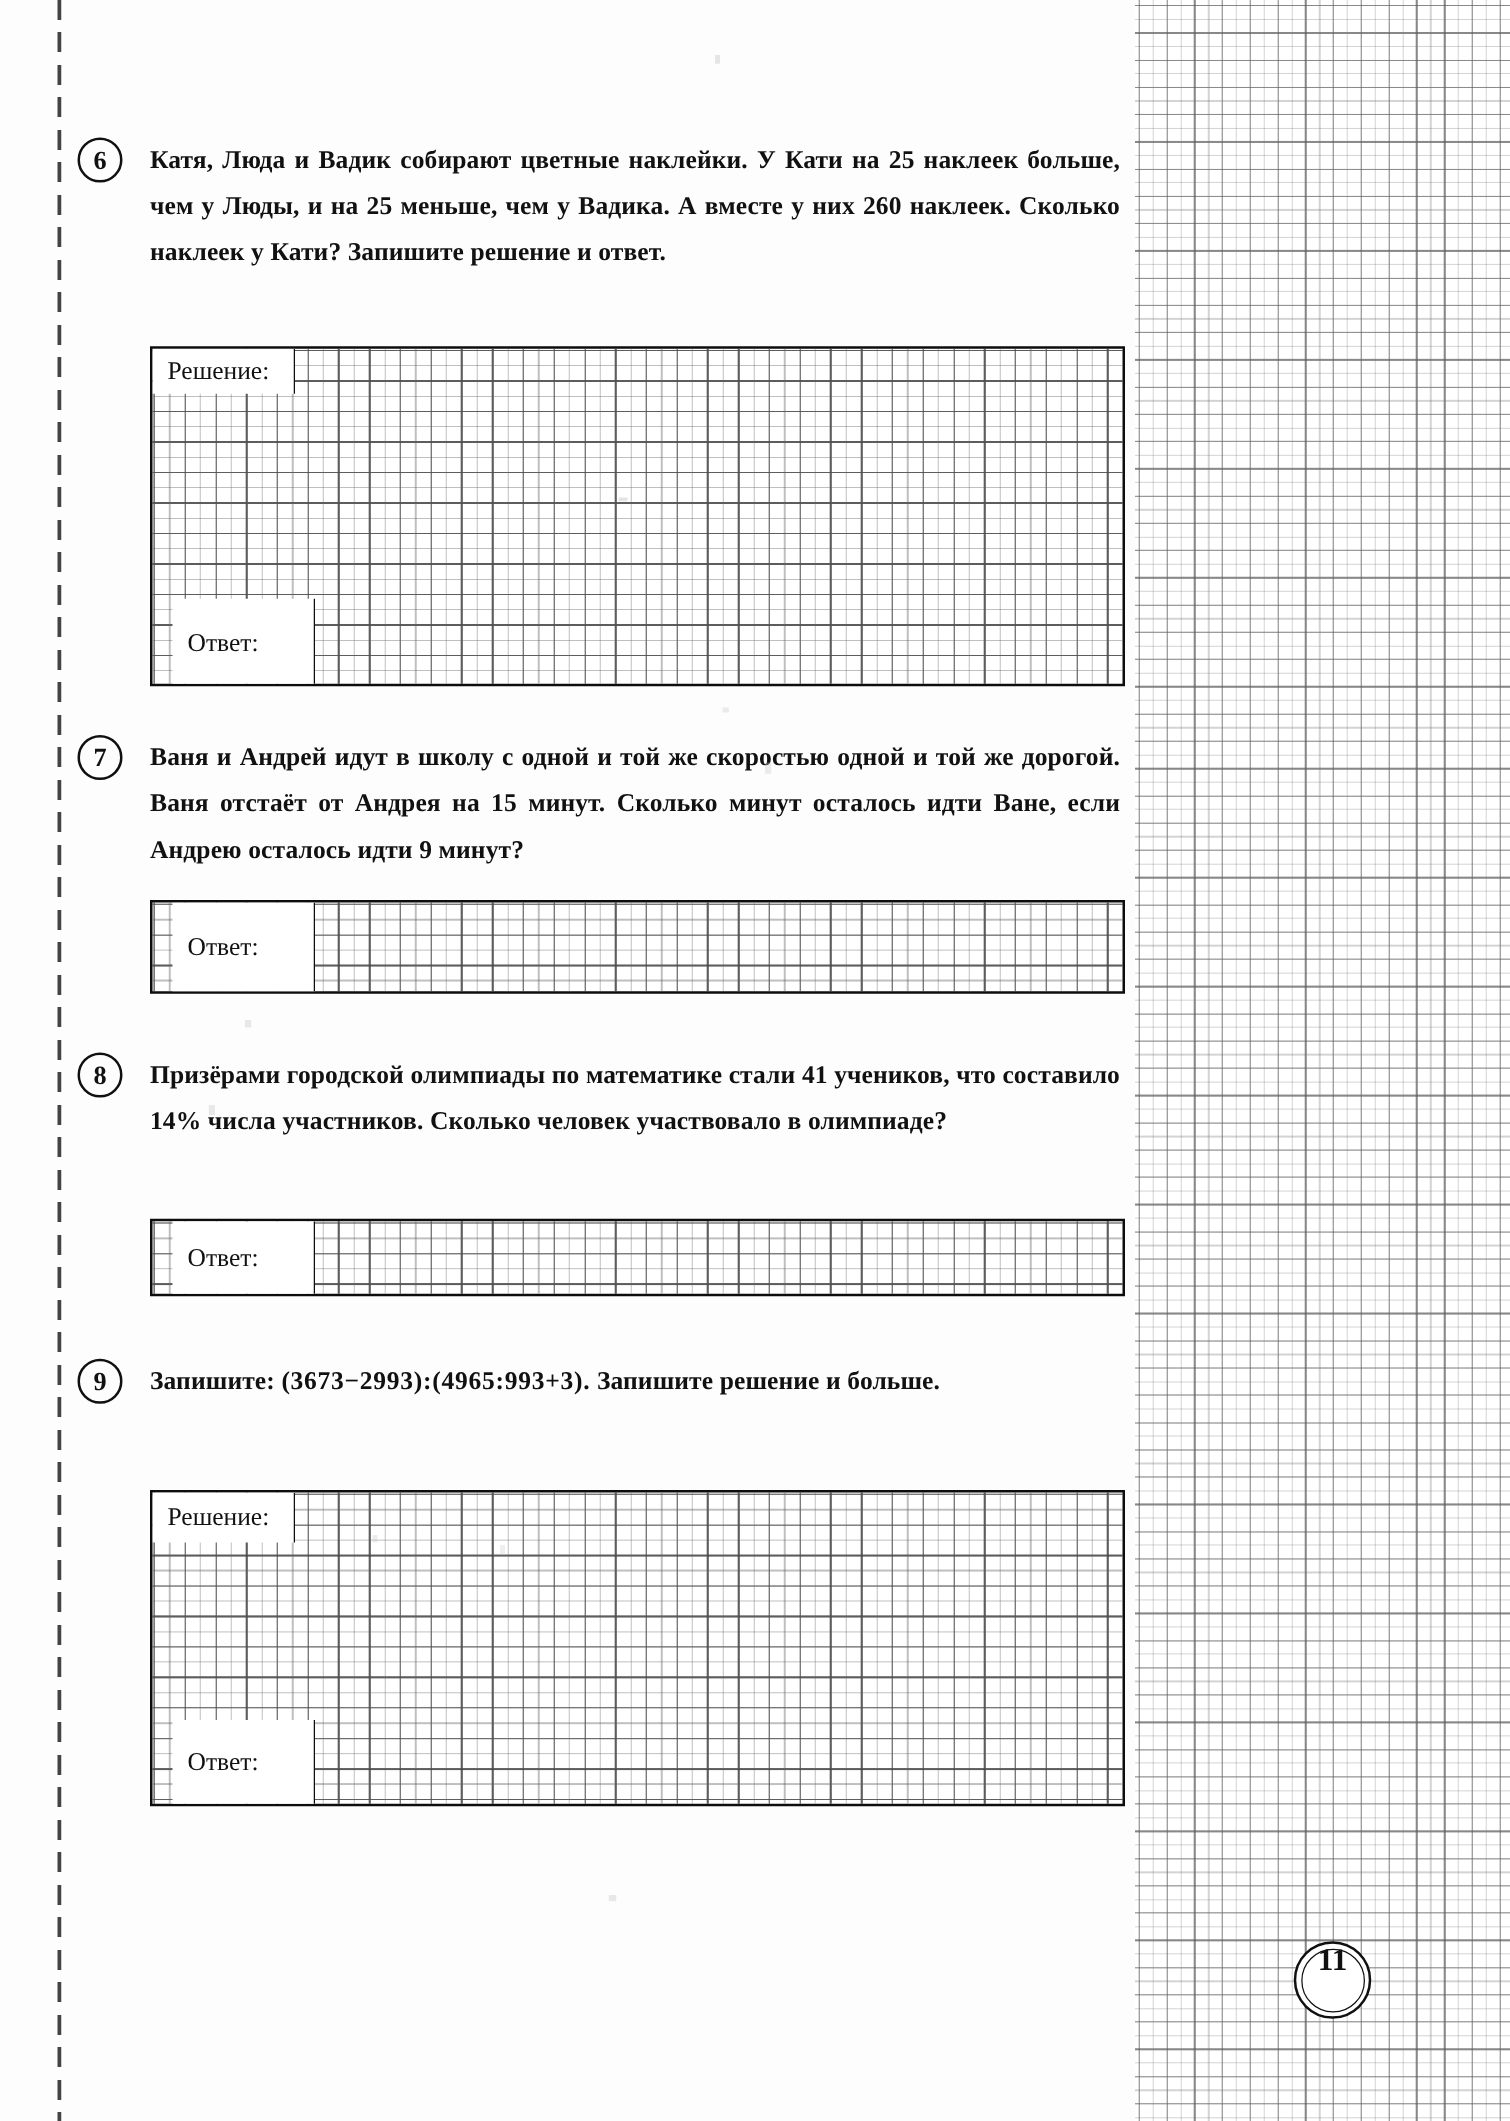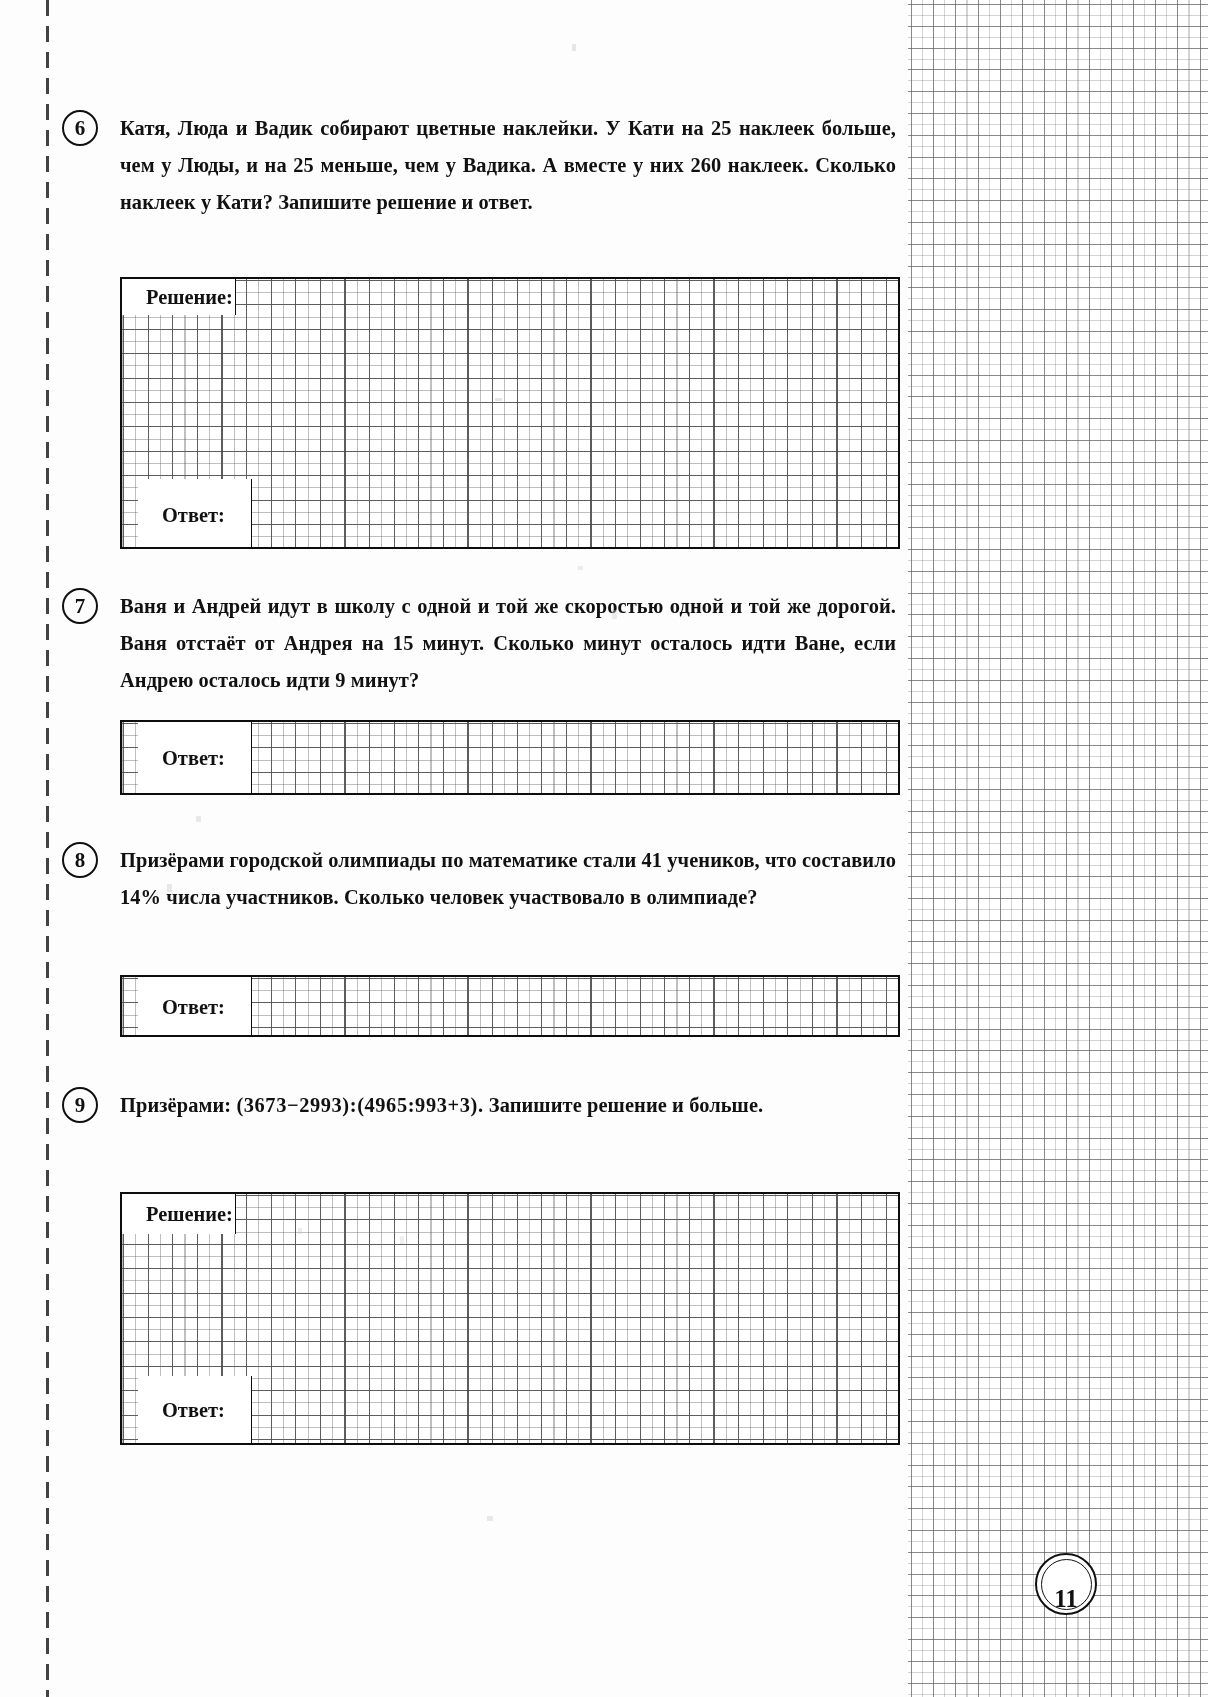--- a/index.html
+++ b/index.html
@@ -134,45 +134,45 @@
       repeating-linear-gradient(to right,  rgba(95,95,95,.40) 0px, rgba(95,95,95,.40) 1px, rgba(0,0,0,0) 1px, rgba(0,0,0,0) 12.3px),
       repeating-linear-gradient(to bottom, rgba(95,95,95,.40) 0px, rgba(95,95,95,.40) 1px, rgba(0,0,0,0) 1px, rgba(0,0,0,0) 12.2px);
     background-position: 1px 1px, 1px 1px;
     pointer-events: none;
   }
 
   .field-label {
     position: absolute;
     background: #ffffff;
     font-size: 20.4px;
-    font-weight: 700;
+    font-weight: 400;
     line-height: 1;
     display: flex;
     align-items: center;
-    padding-left: 24px;
+    padding-left: 12px;
     box-sizing: border-box;
     z-index: 3;
     border-right: 1.6px solid #0d0d0d;
   }
   .field-label.solution { left: 0; top: 0; }
   .field-label.answer   { left: 16px; }
 
   
   .page-number {
     position: absolute;
     left: 1035px;
     top: 1553px;
     width: 62px;
     height: 62px;
     border-radius: 50%;
     border: 2.4px solid #101010;
     box-sizing: border-box;
     background: #ffffff;
     display: flex;
-    align-items: flex-end;
+    align-items: flex-start;
     justify-content: center;
     font-size: 25px;
     font-weight: 600;
     z-index: 6;
   }
   .page-number::before {
     content: "";
     position: absolute;
     left: 3.5px; top: 3.5px; right: 3.5px; bottom: 3.5px;
     border-radius: 50%;
@@ -224,21 +224,21 @@
     <div class="task-text">Призёрами городской олимпиады по математике стали 41 учеников, что составило 14% числа участников. Сколько человек участвовало в олимпиаде?</div>
   </div>
 
   <div class="gridbox" style="top:975px; width:780px; height:62px;">
     <div class="fine"></div>
     <div class="field-label answer" style="top:0; width:114px; height:60px;">Ответ:</div>
   </div>
 
   <div class="task" style="top:1087px;">
     <div class="task-number">9</div>
-    <div class="task-text"><span>Призёрами:</span>&nbsp;<span class="formula">(3673−2993):(4965:993+3).</span>&nbsp;<span>Запишите решение и больше.</span></div>
+    <div class="task-text"><span>Запишите:</span>&nbsp;<span class="formula">(3673−2993):(4965:993+3).</span>&nbsp;<span>Запишите решение и больше.</span></div>
   </div>
 
   <div class="gridbox" style="top:1192px; width:780px; height:253px;">
     <div class="fine"></div>
     <div class="field-label solution" style="width:114px; height:40px;">Решение:</div>
     <div class="field-label answer" style="top:182px; width:114px; height:69px;">Ответ:</div>
   </div>
 
 </div>
 

